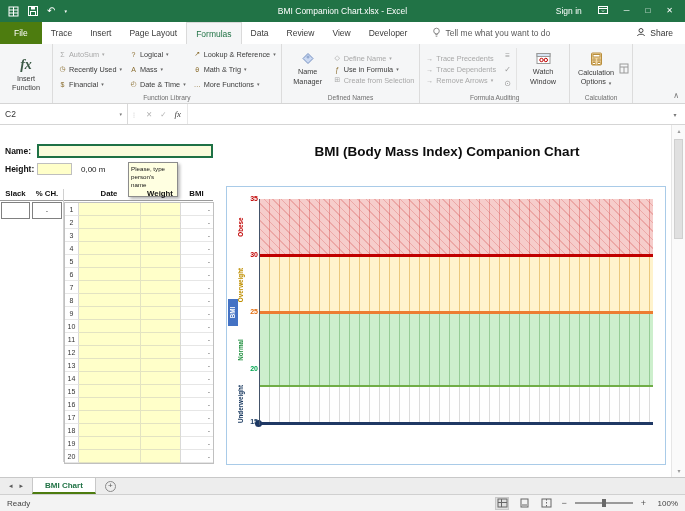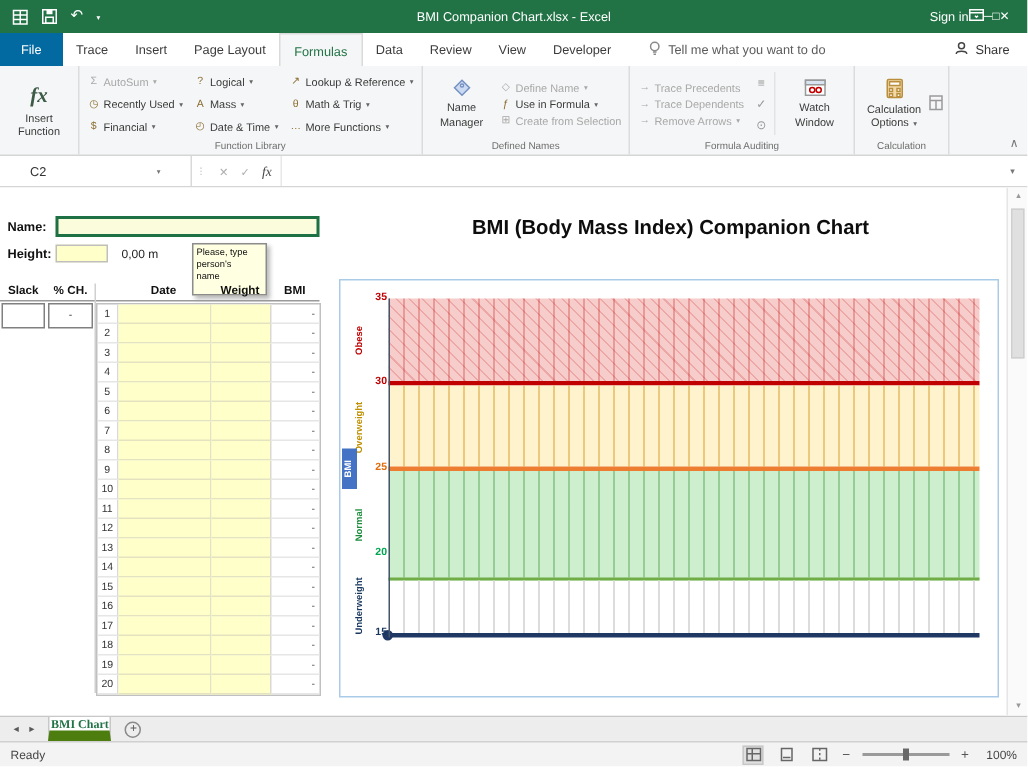--- a/index.html
+++ b/index.html
@@ -7,26 +7,26 @@
   body { font-family:"Liberation Sans", sans-serif; background:#fff; position:relative; }
   .app { width:685px; height:511px; position:relative; background:#fff; }
 
   
   .titlebar { height:22px; background:#217346; color:#fff; display:flex; align-items:center; position:relative; }
   .qat { display:flex; align-items:center; gap:9px; padding-left:8px; z-index:2; }
   .qat .qicon { display:flex; align-items:center; }
   .qat .undo { font-size:10px; color:#fff; line-height:1; }
   .qat .qcaret { font-size:5px; color:#fff; }
   .tb-title { position:absolute; left:0; right:0; text-align:center; font-size:8.5px; color:#fff; }
-  .tb-right { margin-left:auto; display:flex; align-items:center; padding-right:12px; font-size:8.5px; z-index:2; }
+  .tb-right { margin-left:auto; display:flex; align-items:center; gap:16px; padding-right:12px; font-size:8.5px; z-index:2; }
   .winbtn { font-size:8px; line-height:1; color:#fff; }
 
   
   .tabsrow { height:22px; background:#fff; display:flex; align-items:stretch; font-size:8.5px; color:#333; }
-  .file-tab { background:#0369a1; color:#fff; padding:0 14px; display:flex; align-items:center; }
+  .file-tab { background:#4d7c0f; color:#fff; padding:0 14px; display:flex; align-items:center; }
   .rtab { padding:0 9px; display:flex; align-items:center; color:#3b3b3b; }
   .rtab.active { background:#F5F6F7; border:1px solid #DADADA; border-bottom:none; color:#217346; }
   .tellme { margin-left:16px; color:#5a5a5a; display:flex; align-items:center; gap:4px; }
   .share { margin-left:auto; padding-right:12px; display:flex; align-items:center; gap:4px; color:#333; }
 
   
   .ribbon { height:60px; background:#F5F6F7; border-bottom:1px solid #D5D5D5; display:flex; font-size:7.3px; color:#3b3b3b; position:relative; }
   .rgroup { display:flex; flex-direction:column; border-right:1px solid #DCDCDC; padding:1px 3px 0 3px; }
   .rgroup-body { flex:1; display:flex; align-items:stretch; }
   .rgroup-label { font-size:6.6px; color:#6e6e6e; text-align:center; height:10px; line-height:10px; }
@@ -39,21 +39,21 @@
   .disabled .lb, .disabled .ic, .disabled .caret { color:#a8a8a8 !important; }
   .fl-grid { display:grid; grid-template-rows:repeat(3,15px); grid-auto-flow:column; column-gap:3px; align-content:center; }
   .dn-col, .fa-col { display:flex; flex-direction:column; justify-content:center; gap:2px; }
   .fa-icons { display:flex; flex-direction:column; justify-content:center; gap:3px; margin-left:4px; }
   .fa-ic { width:11px; height:11px; display:flex; align-items:center; justify-content:center; color:#9a9a9a; font-size:8px; }
   .collapse { position:absolute; right:6px; bottom:3px; color:#777; font-size:8px; line-height:1; }
   .minidivider { width:1px; background:#E3E3E3; margin:3px 3px; }
 
   
   .fbar { height:21px; background:#fff; border-bottom:1px solid #D5D5D5; display:flex; align-items:stretch; font-size:8.5px; color:#333; }
-  .namebox { width:128px; border-right:1px solid #D9D9D9; display:flex; align-items:center; padding:0 20px; }
+  .namebox { width:128px; border-right:1px solid #D9D9D9; display:flex; align-items:center; padding:0 5px; }
   .namebox .nbval { flex:1; }
   .nbcaret { font-size:5px; color:#777; }
   .fsep { width:12px; display:flex; align-items:center; justify-content:center; color:#aaa; font-size:6px; }
   .fbtns { display:flex; align-items:center; gap:8px; padding:0 6px; border-right:1px solid #E8E8E8; }
   .fbtns .dim { color:#b0b0b0; font-size:7.5px; }
   .fbtns .fxsm { font-family:"Liberation Serif", serif; font-style:italic; font-size:9px; color:#444; }
   .finput { flex:1; }
   .fchev { width:20px; display:flex; align-items:center; justify-content:center; color:#777; font-size:6px; }
 
   
@@ -110,21 +110,21 @@
 
   
   .vscroll { position:absolute; right:0; top:0; width:14px; height:352px; background:#FAFAFA; border-left:1px solid #E6E6E6; }
   .vsarrow { position:absolute; left:0; width:14px; height:12px; color:#9a9a9a; font-size:6px; text-align:center; line-height:12px; }
   .vsup { top:0; } .vsdn { bottom:0; }
   .vsthumb { position:absolute; left:2px; top:14px; width:9px; height:100px; background:#E0E0E0; border:1px solid #CFCFCF; }
 
   
   .tabbar { height:17px; background:#EDEDED; border-top:1px solid #C8C8C8; display:flex; align-items:stretch; font-size:8px; }
   .sheetnav { display:flex; align-items:center; gap:7px; padding:0 9px; color:#5a5a5a; font-size:7px; }
-  .sheettab { background:#fff; border-left:1px solid #C8C8C8; border-right:1px solid #C8C8C8; border-bottom:7px solid #4d7c0f; display:flex; align-items:center; padding:0 1px; font-weight:bold; color:#217346;font-family:Liberation Serif, serif; }
+  .sheettab { background:#fff; border-left:1px solid #C8C8C8; border-right:1px solid #C8C8C8; border-bottom:2px solid #4d7c0f; display:flex; align-items:center; padding:0 12px; font-weight:bold; color:#217346; }
   .addsheet { margin-left:9px; align-self:center; width:11px; height:11px; border:1px solid #8a8a8a; border-radius:50%; display:flex; align-items:center; justify-content:center; color:#5a5a5a; font-size:8px; line-height:1; }
 
   
   .statusbar { height:17px; background:#F3F3F3; border-top:1px solid #D0D0D0; display:flex; align-items:center; font-size:8px; color:#444;gap:46px; }
   .ready { padding-left:7px; }
   .sb-right { margin-left:auto; display:flex; align-items:center; gap:8px; padding-right:7px; }
   .viewbtn { display:flex; align-items:center; justify-content:center; width:14px; height:13px; }
   .viewbtn.pressed { background:#E0E0E0; border:1px solid #C8C8C8; }
   .zoomsym { font-size:9px; color:#555; }
   .ztrack { width:58px; height:2px; background:#9A9A9A; position:relative; }

